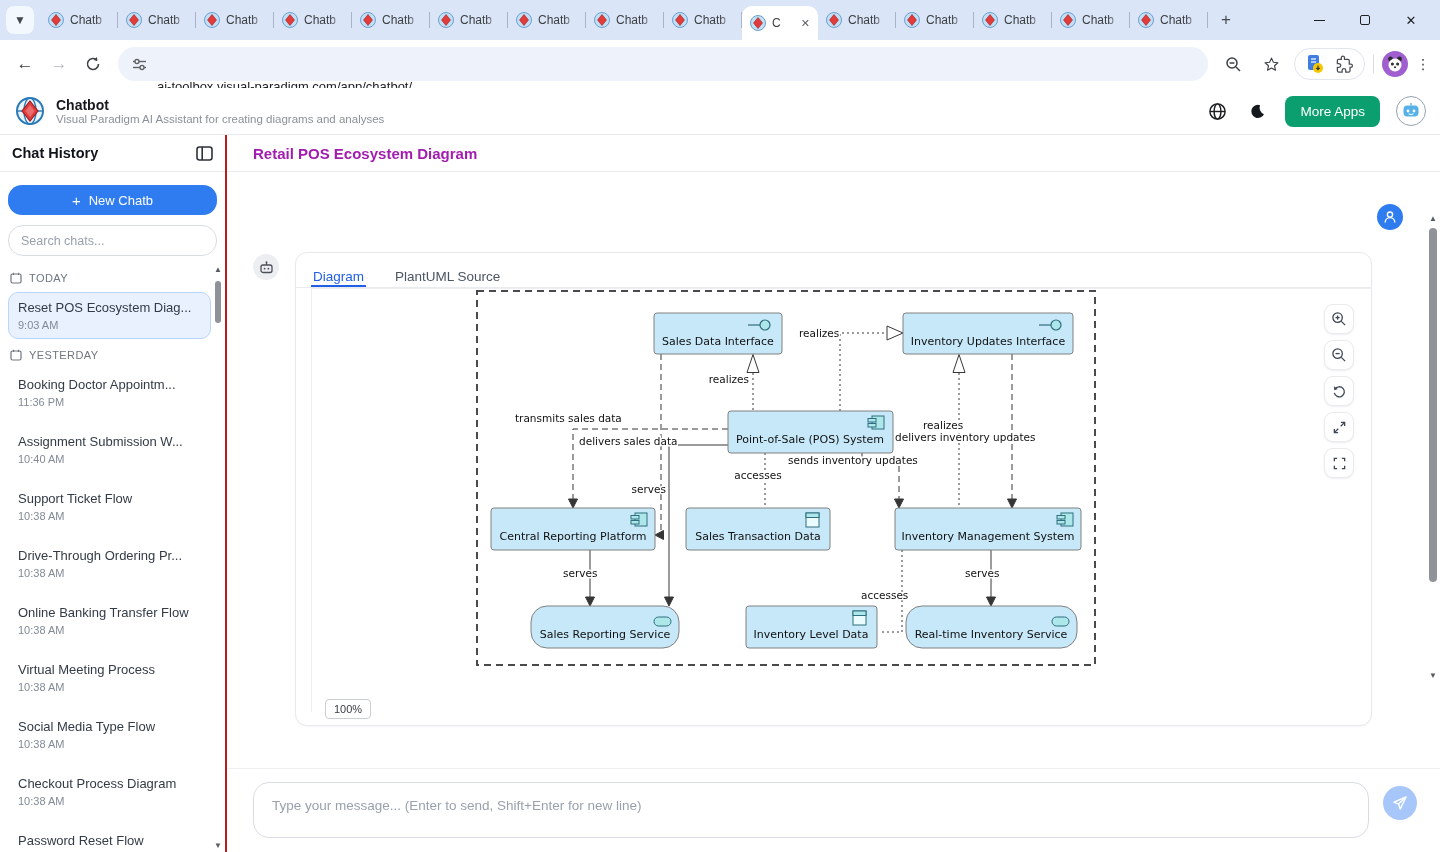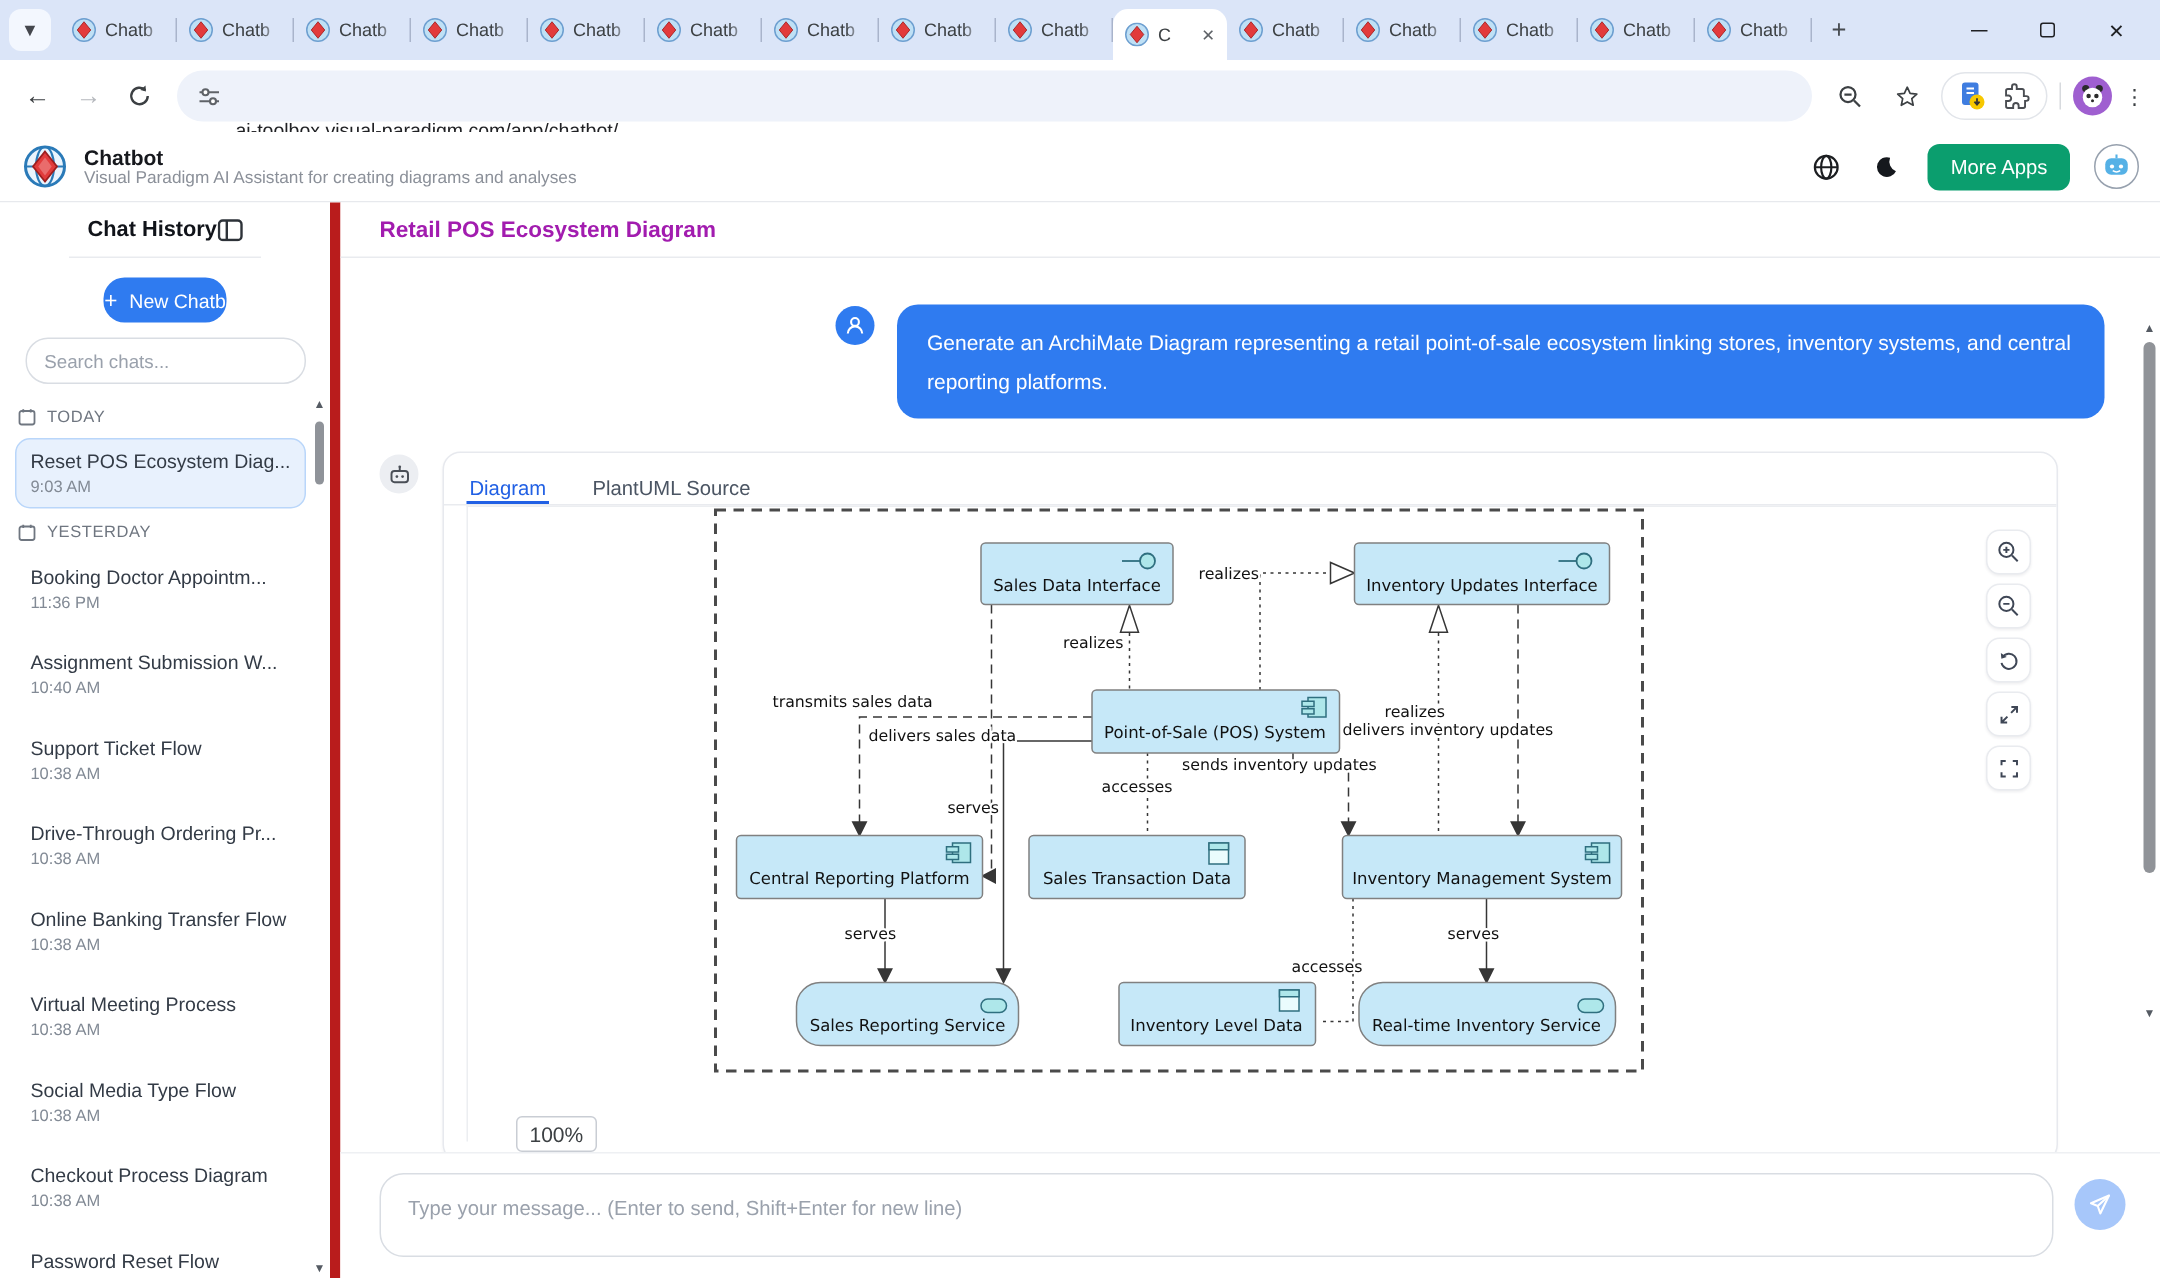--- a/index.html
+++ b/index.html
@@ -42,21 +42,21 @@
   .app-sub { font-size:11.5px; color:#8b9099; }
   .head-right { margin-left:auto; display:flex; align-items:center; gap:16px; }
   .hicon-btn { width:24px; height:24px; display:flex; align-items:center; justify-content:center; cursor:pointer; }
   .more-apps { background:#0b9e6e; color:#fff; font-size:13.5px; border:none; border-radius:8px; padding:8px 15px; cursor:pointer; font-family:inherit; }
   .bot-badge { width:30px; height:30px; border-radius:50%; border:1.5px solid #97a1ae; display:flex; align-items:center; justify-content:center; cursor:pointer; background:#fff; }
 
   
   .bodyrow { flex:1; display:flex; min-height:0; }
 
   
-  .sidebar { width:227px; border-right:7px solid #b91c1c; display:flex; flex-direction:column; position:relative; background:#fff;align-items:center; }
+  .sidebar { width:227px; border-right:2px solid #b91c1c; display:flex; flex-direction:column; position:relative; background:#fff; }
   .sb-head { height:37px; display:flex; align-items:center; justify-content:space-between; padding:0 12px; border-bottom:1px solid #e9ebef; flex:0 0 auto; }
   .sb-title { font-size:14.5px; font-weight:bold; color:#101319; }
   .newchat { margin:13px 8px 8px; height:30px; background:#2f7bf0; color:#fff; border:none; border-radius:14px; font-size:13px; display:flex; align-items:center; justify-content:center; gap:8px; cursor:pointer; font-family:inherit; }
   .sb-search { margin:2px 8px 0; height:31px; border:1px solid #d9dde3; border-radius:15px; padding:0 12px; font-size:12.5px; color:#333; font-family:inherit; outline:none; }
   .sb-search::placeholder { color:#9aa1ac; }
   .sb-list { flex:1; overflow:hidden; padding:6px 14px 0 8px; }
   .sb-section { display:flex; align-items:center; gap:7px; color:#6f7680; font-size:11px; letter-spacing:.4px; margin:10px 2px 8px; }
   .sb-item { padding:7px 9px; border-radius:10px; margin-bottom:10px; cursor:pointer; border:1px solid transparent; }
   .sb-item.selected { background:#e8f1fd; border:1px solid #b9d6fa; }
   .sb-item .t { font-size:13px; color:#333b46; white-space:nowrap; overflow:hidden; text-overflow:ellipsis; }
@@ -74,21 +74,21 @@
   .user-avatar { width:26px; height:26px; border-radius:50%; background:#2f7bf0; display:flex; align-items:center; justify-content:center; flex:0 0 auto; margin-top:1px; }
   .user-bubble { width:805px; background:#2f7bf0; color:#fff; border-radius:14px; padding:12px 20px; font-size:14px; line-height:26px; }
 
   .bot-row { display:flex; align-items:flex-start; gap:16px; margin:22px 68px 0 26px; }
   .bot-avatar { width:26px; height:26px; border-radius:50%; background:#eceef2; display:flex; align-items:center; justify-content:center; flex:0 0 auto; margin-top:2px; }
   .card { flex:1; background:#fff; border:1px solid #e7e9ee; border-radius:12px; height:474px; box-shadow:0 1px 2px rgba(20,30,50,.04); }
   .card-tabs { display:flex; gap:27px; padding:12px 0 0 15px; border-bottom:1px solid #e9ebef; }
   .ctab { font-size:13.5px; padding:4px 2px 1px; cursor:pointer; color:#4b5563; }
   .ctab.active { color:#2160e4; border-bottom:2px solid #2160e4; }
   .viewport { position:relative; height:424px; margin-left:15px; border-left:1px solid #eceef1; border-top:1px solid #eceef1; }
-  .zoom-badge { position:absolute; left:32px; bottom:-7px; background:#fff; border:1px solid #c9cdd4; border-radius:4px; padding:3px 8px; font-size:14px; color:#3c4043; z-index:3; }
+  .zoom-badge { position:absolute; left:13px; bottom:-7px; background:#fff; border:1px solid #c9cdd4; border-radius:4px; padding:3px 8px; font-size:11px; color:#3c4043; z-index:3; }
   .diagram-svg { position:absolute; left:0; top:0; }
 
   .zoomctrl { position:absolute; right:17px; top:15px; display:flex; flex-direction:column; gap:6px; z-index:3; }
   .zbtn { width:30px; height:30px; background:#fff; border:1px solid #e9ebef; border-radius:9px; box-shadow:0 1px 2px rgba(20,30,50,.08); display:flex; align-items:center; justify-content:center; color:#3f4756; cursor:pointer; }
 
   .main-scrollbar { position:absolute; right:1px; top:42px; bottom:88px; width:12px; }
   .main-scrollbar .thumb { position:absolute; top:14px; left:2px; width:8px; height:354px; border-radius:4px; background:#909398; }
 
   
   .inputbar { height:84px; border-top:1px solid #eef0f3; display:flex; align-items:flex-start; padding:13px 23px 0 26px; gap:14px; flex:0 0 auto; background:#fff; }
@@ -423,21 +423,20 @@
 
       <div class="chat-scroll">
 
         <div class="user-row">
           <div class="user-avatar">
             <svg width="14" height="14" viewBox="0 0 14 14">
                 <circle cx="7" cy="4.6" r="2.6" fill="none" stroke="#fff" stroke-width="1.4"></circle>
                 <path d="M2.2 12.4a4.8 4.8 0 0 1 9.6 0" fill="none" stroke="#fff" stroke-width="1.4"></path>
               </svg>
           </div>
-          <div class="user-bubble">Generate an ArchiMate Diagram representing a retail point-of-sale ecosystem linking stores, inventory systems, and central reporting platforms.</div>
         </div>
 
         <div class="bot-row">
           <div class="bot-avatar">
             <svg width="15" height="15" viewBox="0 0 15 15">
                 <rect x="2" y="5" width="11" height="7.5" rx="2" fill="none" stroke="#4a4f57" stroke-width="1.3"></rect>
                 <circle cx="5.6" cy="8.7" r="0.9" fill="#4a4f57"></circle>
                 <circle cx="9.4" cy="8.7" r="0.9" fill="#4a4f57"></circle>
                 <line x1="7.5" y1="2.5" x2="7.5" y2="5" stroke="#4a4f57" stroke-width="1.3"></line>
                 <circle cx="7.5" cy="2.2" r="0.9" fill="#4a4f57"></circle>

